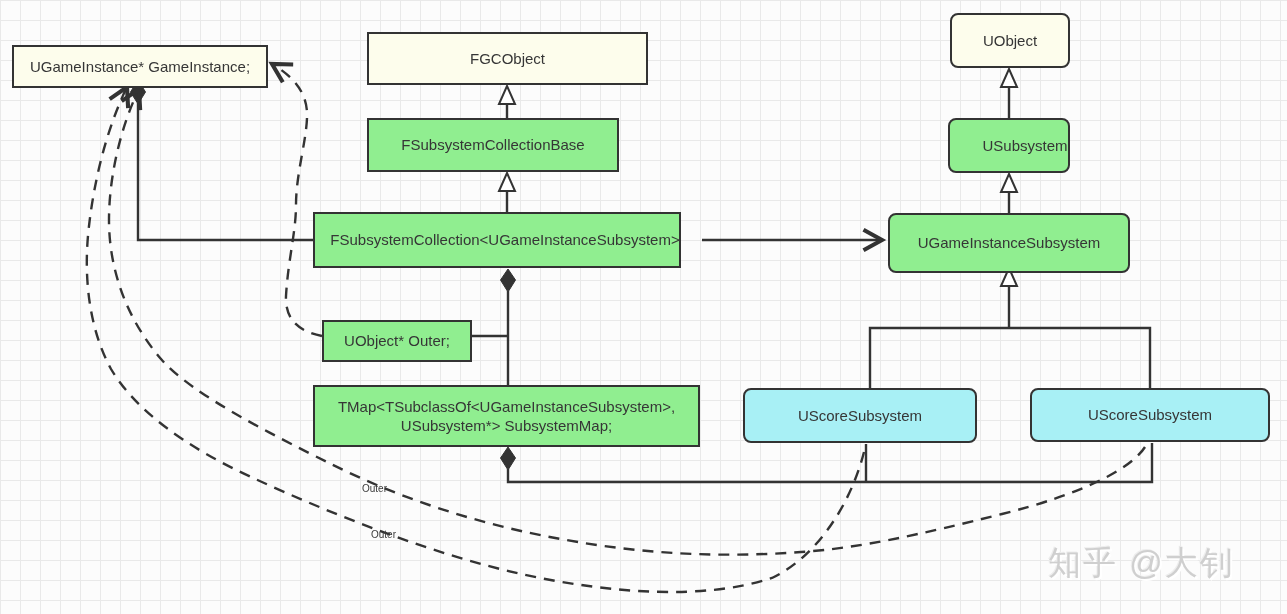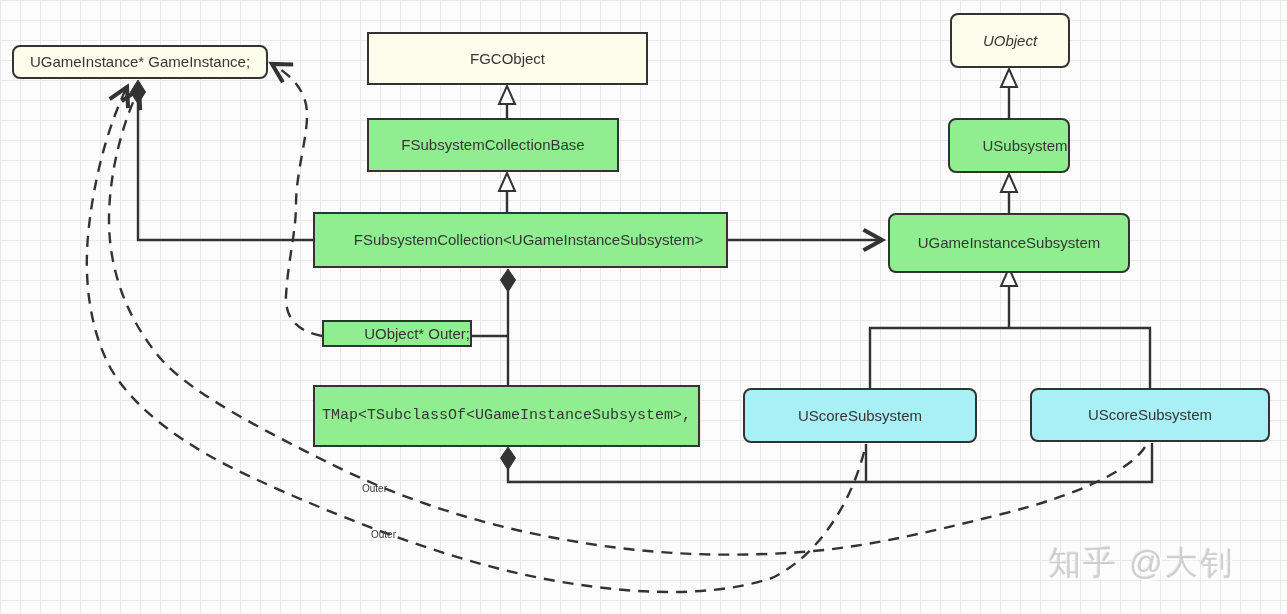--- a/index.html
+++ b/index.html
@@ -119,45 +119,46 @@
 
     <g>
       <path class="dline" marker-end="url(#vee)" d="M864,452 C851,503 818,556 772,578 C705,600 612,594 521,574 C432,554 331,514 251,477 C186,447 136,411 111,369 C89,329 83,276 89,226 C94,182 106,130 127,87"></path>
     </g>
 
     <g>
       <path class="dline" marker-end="url(#vee)" d="M1145,447 C1131,469 1082,494 1002,514 C922,534 861,548 801,552 C721,558 641,554 561,539 C481,525 401,499 331,464 C271,434 191,394 161,359 C126,318 109,269 109,220 C109,176 121,126 139,89"></path>
     </g>
   </svg>
 
-  <div class="node cream" style="left:12px;top:45px;width:256px;height:34px;border-radius:8px;">
+  <div class="node cream" style="left:12px;top:45px;width:256px;height:43px;">
     <span>UGameInstance* GameInstance;</span>
   </div>
 
   <div class="node cream" style="left:367px;top:32px;width:281px;height:53px;">
     <span>FGCObject</span>
   </div>
 
   <div class="node green" style="left:367px;top:118px;width:252px;height:54px;">
     <span>FSubsystemCollectionBase</span>
   </div>
 
-  <div class="node green" style="left:313px;top:212px;width:415px;height:56px;padding-left:16px;">
+  <div class="node green" style="left:313px;top:212px;width:368px;height:56px;padding-left:16px;">
     <span>FSubsystemCollection&lt;UGameInstanceSubsystem&gt;</span>
   </div>
 
-  <div class="node green" style="left:322px;top:320px;width:150px;height:27px;align-items:flex-end;">
+  <div class="node green" style="left:322px;top:320px;width:150px;height:42px;">
     <span>UObject* Outer;</span>
   </div>
 
-  <div class="node green" style="left:313px;top:385px;width:387px;height:62px;font-family:Liberation Mono, monospace;">
+  <div class="node green" style="left:313px;top:385px;width:387px;height:62px;">
     <span>TMap&lt;TSubclassOf&lt;UGameInstanceSubsystem&gt;,</span>
+    <span>USubsystem*&gt; SubsystemMap;</span>
   </div>
 
-  <div class="node cream rounded" style="left:950px;top:13px;width:120px;height:55px;font-style:italic;">
+  <div class="node cream rounded" style="left:950px;top:13px;width:120px;height:55px;">
     <span>UObject</span>
   </div>
 
   <div class="node green rounded" style="left:948px;top:118px;width:122px;height:55px;padding-left:32px;">
     <span>USubsystem</span>
   </div>
 
   <div class="node green rounded" style="left:888px;top:213px;width:242px;height:60px;align-items:center;">
     <span>UGameInstanceSubsystem</span>
   </div>

